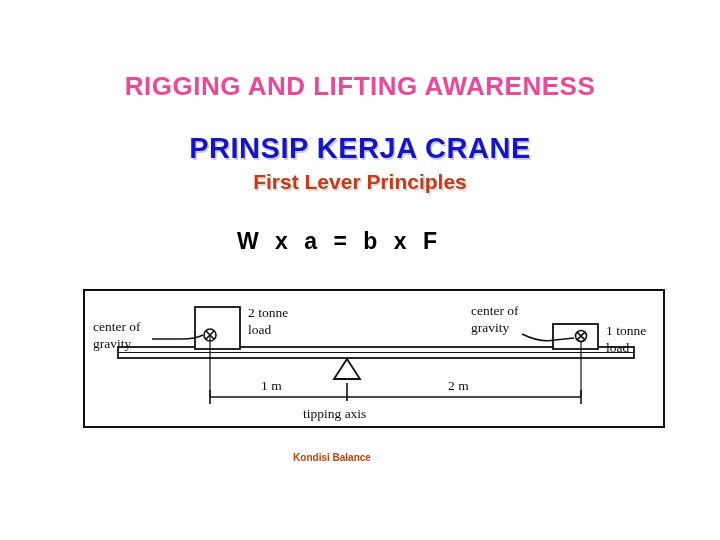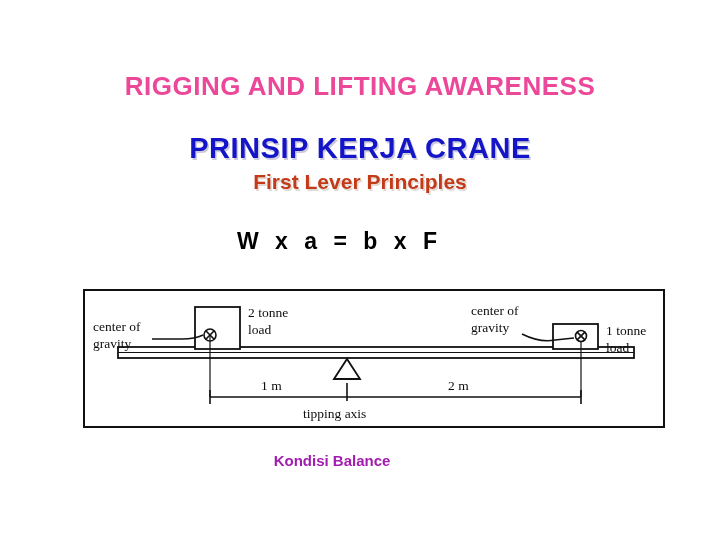--- a/index.html
+++ b/index.html
@@ -124,22 +124,22 @@
 
   
   #caption {
     position: absolute;
     top: 452px;
     left: 0;
     width: 664px;
     text-align: center;
     font-family: "Liberation Sans", sans-serif;
     font-weight: bold;
-    font-size: 15px;
-    color: #a21caf;
+    font-size: 10px;
+    color: #c2410c;
     white-space: nowrap;
   }
 </style>
 </head>
 <body>
 
 <div id="slide-title">RIGGING AND LIFTING AWARENESS</div>
 
 <div id="subtitle-main">PRINSIP KERJA CRANE</div>
 

